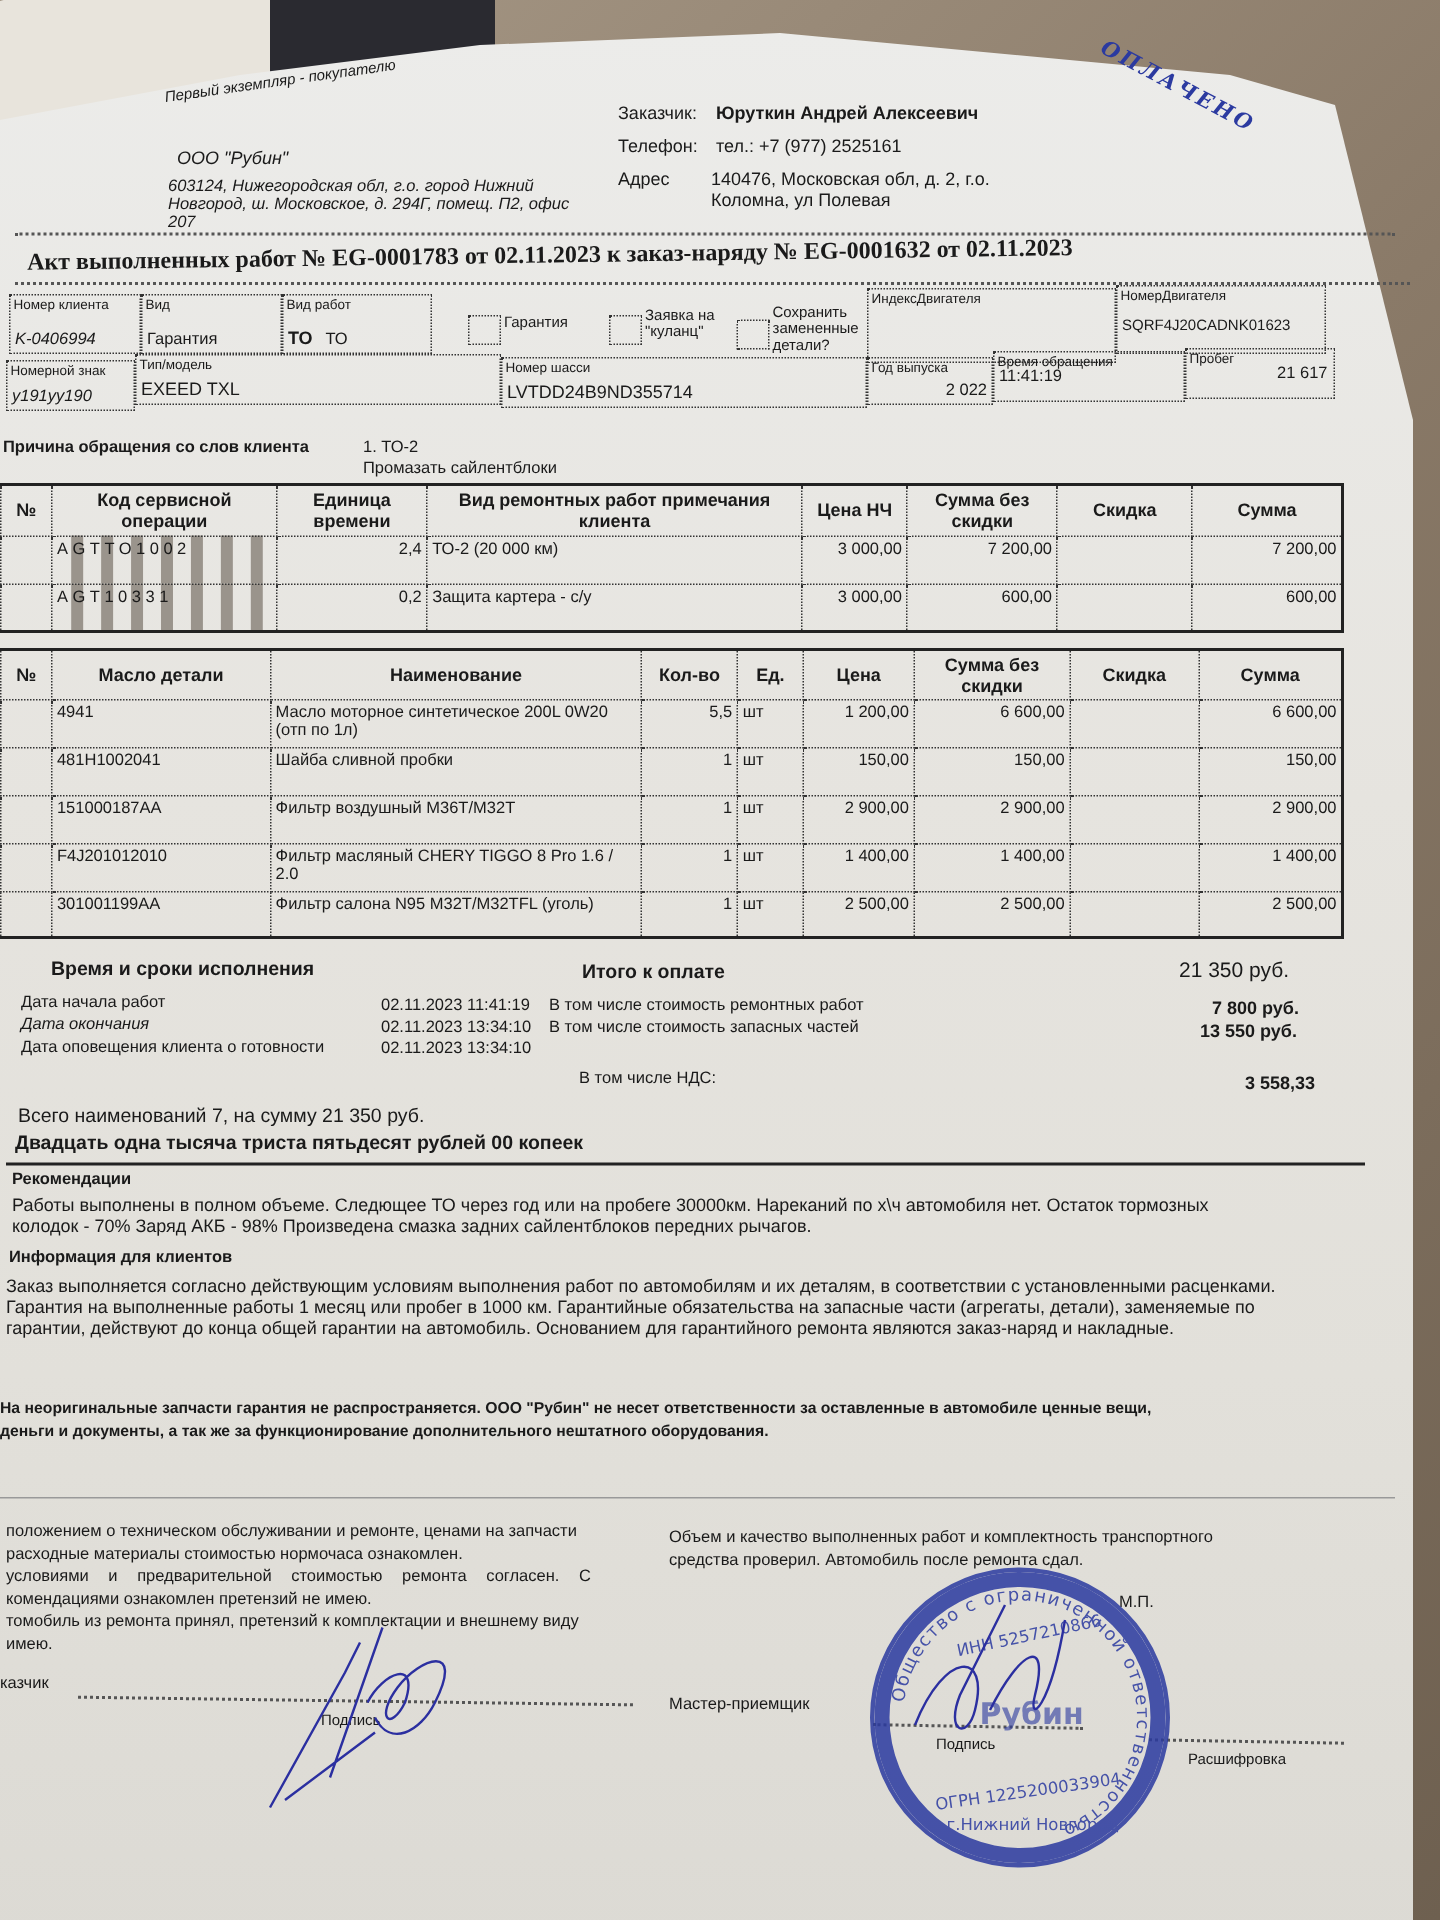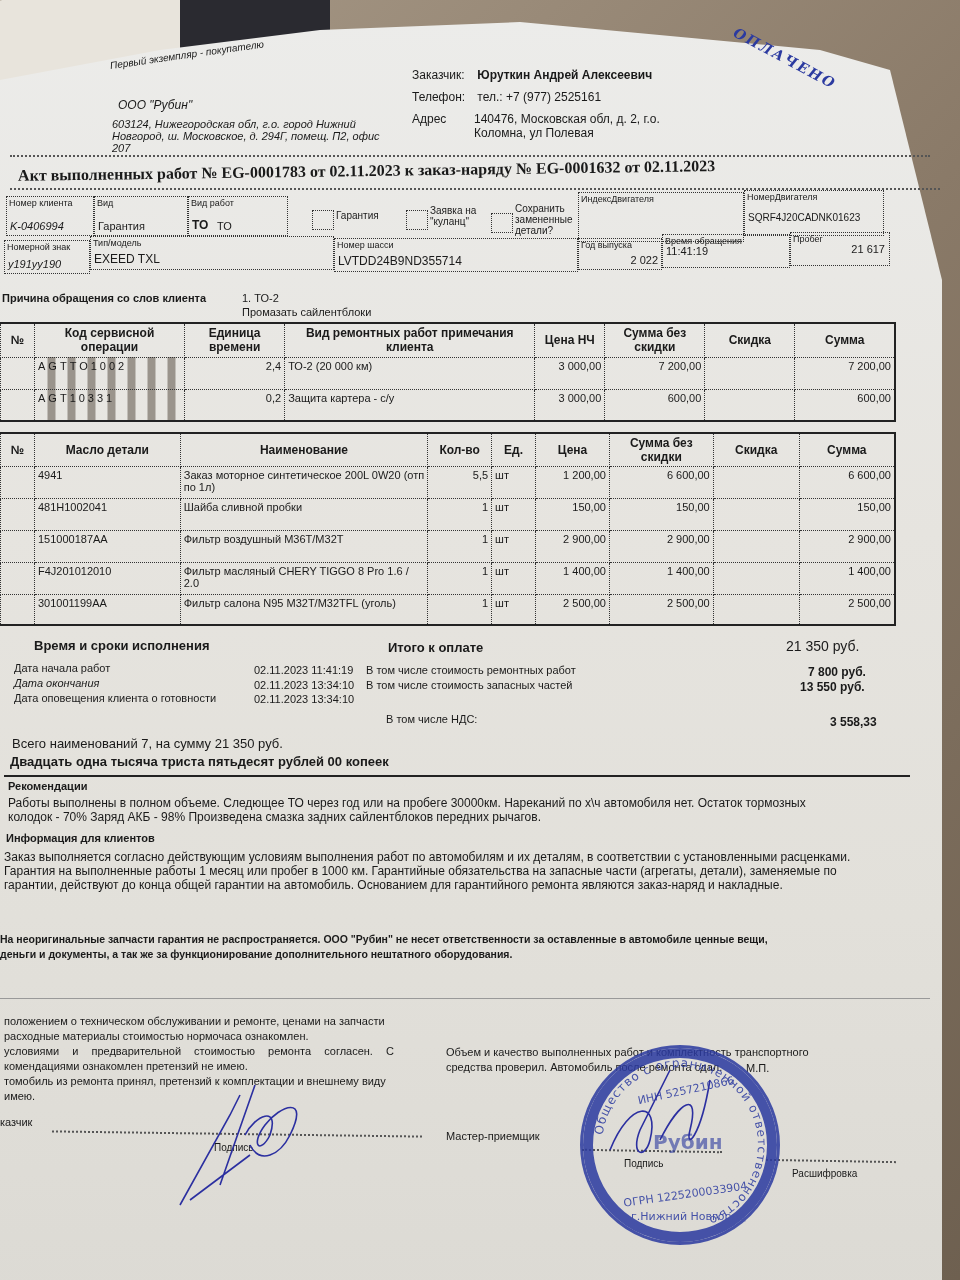--- a/index.html
+++ b/index.html
@@ -199,21 +199,21 @@
     <th style="width:64px;">Кол-во</th>
     <th style="width:44px;">Ед.</th>
     <th style="width:74px;margin-top:27px;">Цена</th>
     <th style="width:104px;">Сумма без скидки</th>
     <th style="width:86px;">Скидка</th>
     <th style="width:96px;">Сумма</th>
   </tr>
   <tr style="height:32px;">
     <td></td>
     <td>4941</td>
-    <td>Заказ моторное синтетическое 200L 0W20 (отп по 1л)</td>
+    <td>Масло моторное синтетическое 200L 0W20 (отп по 1л)</td>
     <td class="num">5,5</td>
     <td>шт</td>
     <td class="num">1 200,00</td>
     <td class="num">6 600,00</td>
     <td class="num"></td>
     <td class="num">6 600,00</td>
   </tr>
   <tr style="height:32px;">
     <td></td>
     <td>481H1002041</td>
@@ -303,21 +303,21 @@
 <div class="abs" style="left:0; top:998px; width:930px; border-top:1px solid #999;"></div>
 
 <div class="abs" style="left:4px; top:1014px; width:420px; font-size:11px; line-height:15px;">
   <div>положением о техническом обслуживании и ремонте, ценами на запчасти</div>
   <div>расходные материалы стоимостью нормочаса ознакомлен.</div>
   <div style="word-spacing:10px;">условиями и предварительной стоимостью ремонта согласен. С</div>
   <div>комендациями ознакомлен претензий не имею.</div>
   <div>томобиль из ремонта принял, претензий к комплектации и внешнему виду</div>
   <div>имею.</div>
 </div>
-<div class="abs" style="left:446px; top:1018px; width:440px; font-size:11px; line-height:15px;margin-top:27px;">
+<div class="abs" style="left:446px; top:1018px; width:440px; font-size:11px; line-height:15px;">
   <div>Объем и качество выполненных работ и комплектность транспортного</div>
   <div>средства проверил. Автомобиль после ремонта сдал.</div>
 </div>
 <div class="abs f11" style="left:746px; top:1062px;">М.П.</div>
 
 <div class="abs f11" style="left:0; top:1116px;">казчик</div>
 <div class="dotted-line" style="left:52px; top:1133px; width:370px; transform:rotate(0.8deg);"></div>
 <div class="abs small" style="left:214px; top:1142px;">Подпись</div>
 
 <div class="abs f11" style="left:446px; top:1130px;">Мастер-приемщик</div>

